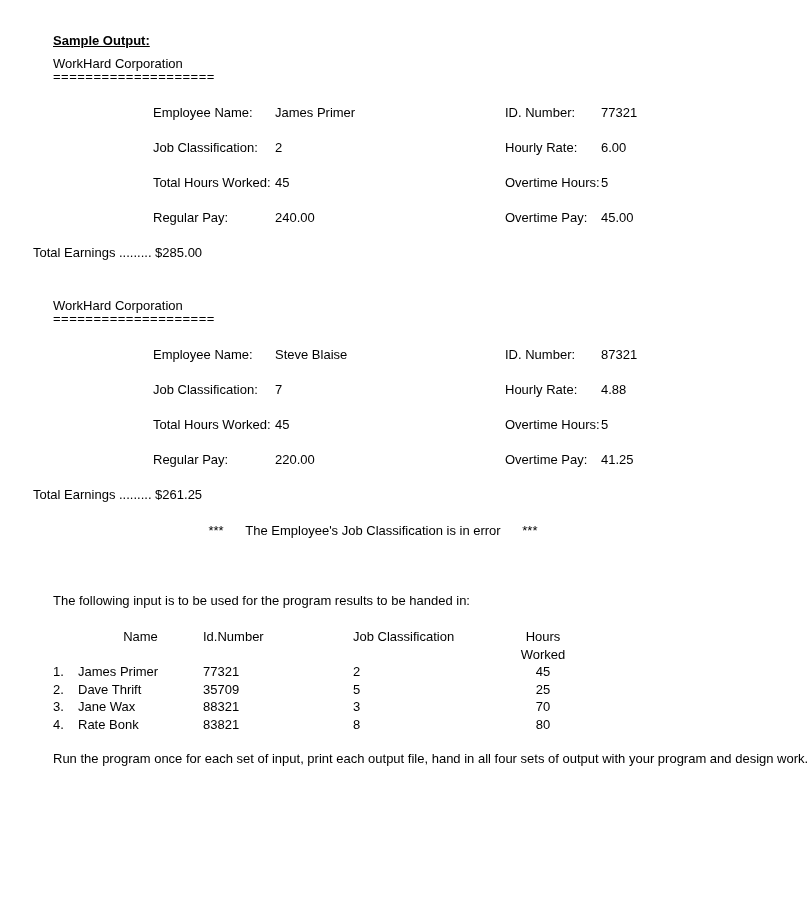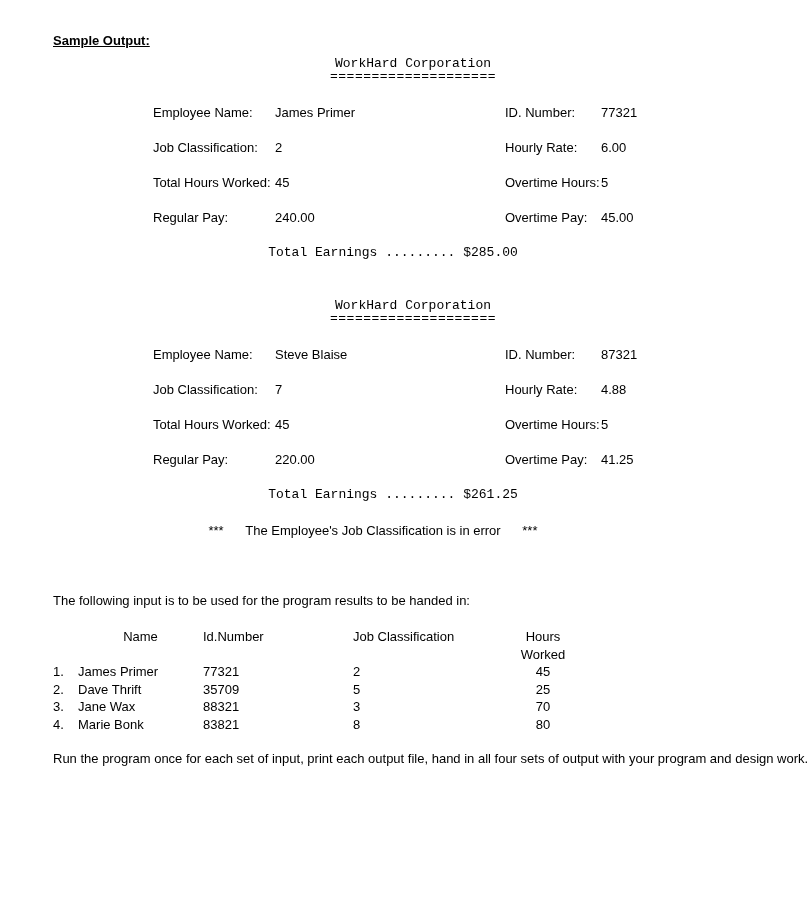--- a/index.html
+++ b/index.html
@@ -14,21 +14,21 @@
   }
   .page { padding: 33px 35px 0 53px; }
 
   .heading {
     font-weight: bold;
     text-decoration: underline;
     margin-bottom: 8px;
   }
 
   .stub { width: 100%; }
-  .center { text-align: center; font-family: Liberation Mono, monospace; }
+  .center { text-align: left; }
   .company { line-height: 15px; }
   .underline-eq { line-height: 11px; letter-spacing: 0.5px; }
 
   .stub-rows { margin-left: 100px; margin-top: 23px; text-align: left; }
   .stub-row {
     display: grid;
     grid-template-columns: 122px 230px 96px 1fr;
     line-height: 15px;
     margin-bottom: 20px;
   }
@@ -173,21 +173,21 @@
     </div>
     <div class="t-row">
       <span>3.</span>
       <span>Jane Wax</span>
       <span>88321</span>
       <span>3</span>
       <span class="c-hours">70</span>
     </div>
     <div class="t-row">
       <span>4.</span>
-      <span>Marie Bonk</span>
+      <span>Rate Bonk</span>
       <span>83821</span>
       <span>8</span>
       <span class="c-hours">80</span>
     </div>
   </div>
 
   <p class="footer">Run the program once for each set of input, print each output file, hand in all four sets of output with your program and design work.</p>
 
 </div>
 

